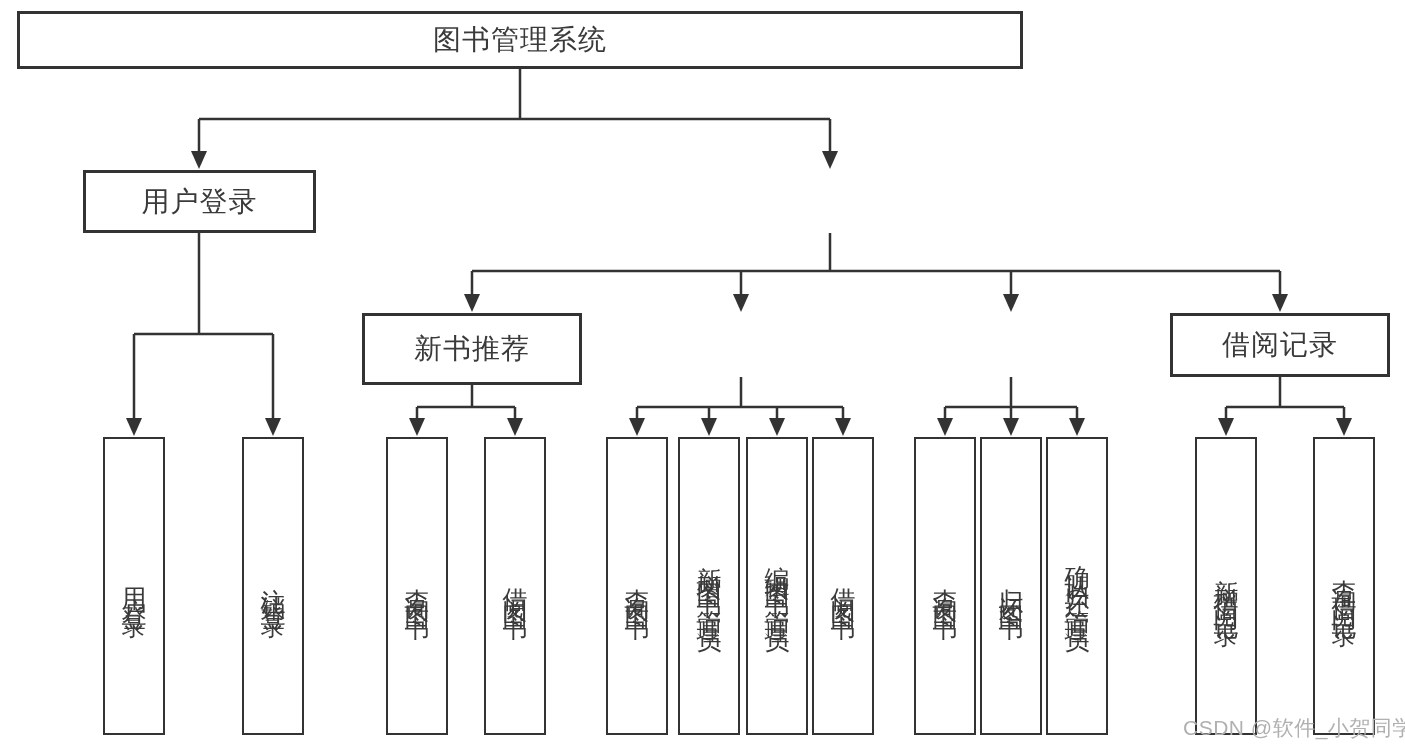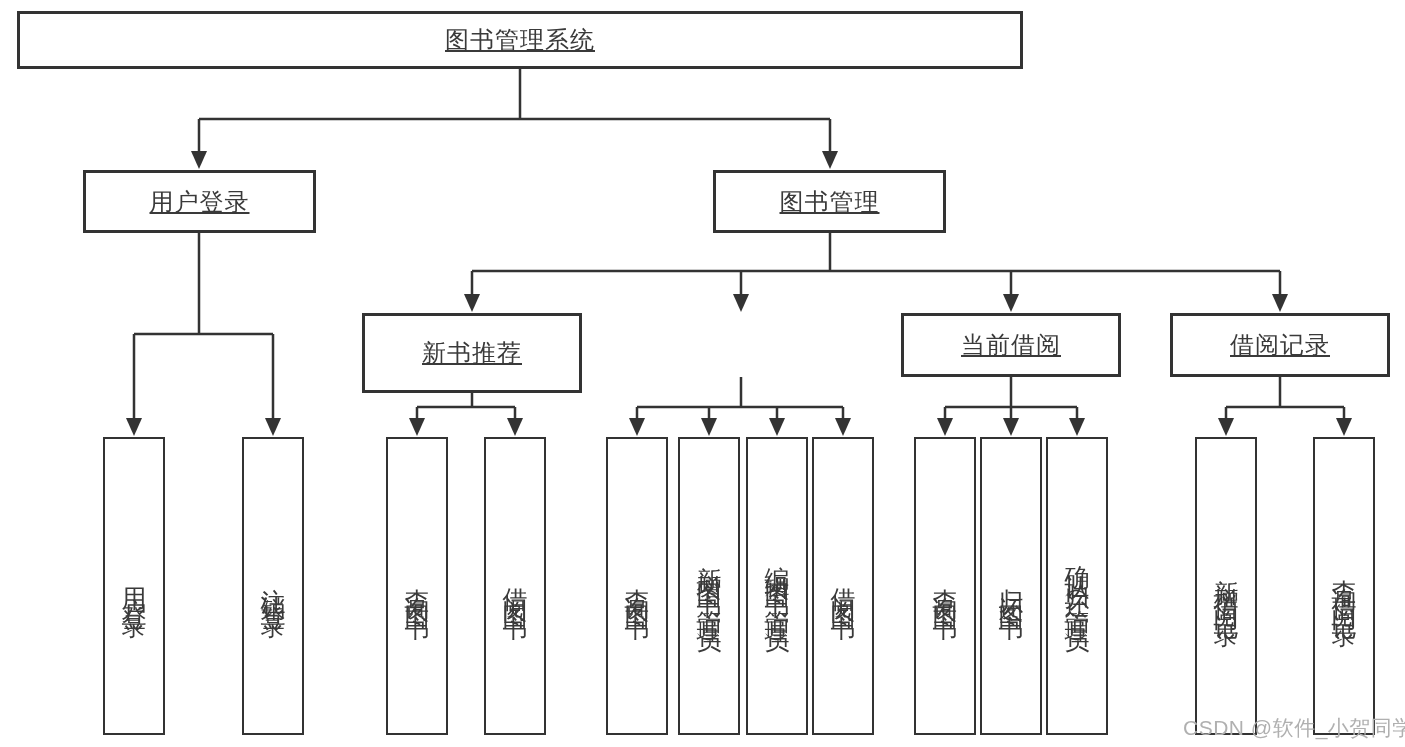--- a/index.html
+++ b/index.html
@@ -27,25 +27,24 @@
     box-sizing: border-box;
     background: #ffffff;
     border: 3px solid #333333;
     display: flex;
     align-items: center;
     justify-content: center;
     z-index: 2;
     color: #3a3a3a;
   }
   .hbox .hlabel {
-    font-size: 24px;
+    font-size: 28px;
     letter-spacing: 1px;
     white-space: nowrap;
     color: #3a3a3a;
-    text-decoration: underline;
   }
   .vbox {
     top: 437px;
     width: 62px;
     height: 298px;
     border-width: 2.5px;
   }
   .vbox .vlabel {
     writing-mode: vertical-rl;
     text-orientation: mixed;
@@ -115,29 +114,23 @@
     </g>
   </svg>
 
   <div class="box hbox" style="left:17px; top:11px; width:1006px; height:58px;">
     <span class="hlabel">图书管理系统</span>
   </div>
 
   <div class="box hbox" style="left:83px; top:170px; width:233px; height:63px;">
     <span class="hlabel">用户登录</span>
   </div>
-  <div class="box hbox" style="left:713px; top:170px; width:233px; height:63px;">
-    <span class="hlabel">图书管理</span>
-  </div>
 
-  <div class="box hbox" style="left:362px; top:313px; width:220px; height:80px;">
+  <div class="box hbox" style="left:362px; top:313px; width:220px; height:72px;">
     <span class="hlabel">新书推荐</span>
-  </div>
-  <div class="box hbox" style="left:901px; top:313px; width:220px; height:64px;">
-    <span class="hlabel">当前借阅</span>
   </div>
   <div class="box hbox" style="left:1170px; top:313px; width:220px; height:64px;">
     <span class="hlabel">借阅记录</span>
   </div>
 
   <div class="box vbox" style="left:103px;">
     <span class="vlabel">用户登录</span>
   </div>
   <div class="box vbox" style="left:242px;">
     <span class="vlabel">注销登录</span>

